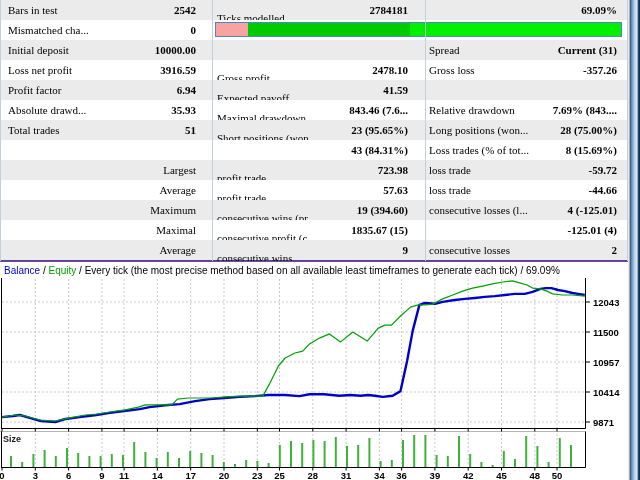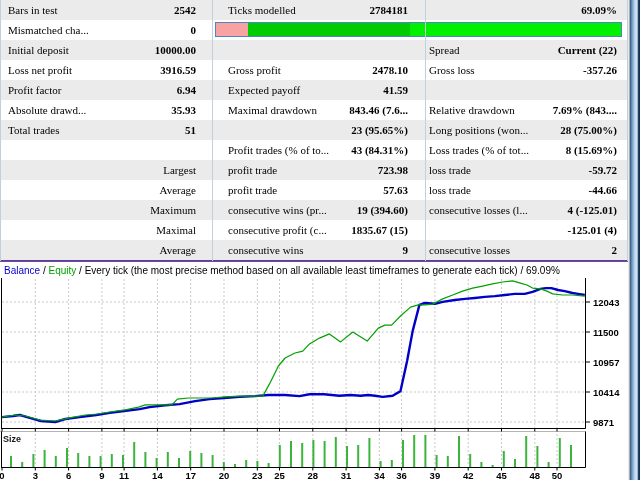--- a/index.html
+++ b/index.html
@@ -7,21 +7,21 @@
           font-family:"Liberation Sans","DejaVu Sans",sans-serif;background:#fff;}
   
   .rtable{position:absolute;left:0;top:0;width:628px;height:261px;background:#6d28d9;font-family:Liberation Serif, serif;}
   .row{position:relative;width:628px;height:20px;background:#fff;}
   .row.alt{background:#ebebeb;}
   .row span{position:absolute;top:0;line-height:20px;font-size:11px;color:#000;white-space:nowrap;}
   .lbl{font-weight:400;}
   .val{font-weight:700;}
   .c1l{left:8px;}
   .c1v{right:432px;text-align:center;}
-  .c2l{left:228px;}
+  .c2l{left:217px;margin-top:8px;}
   .c2v{right:220px;}
   .c3l{left:429px;}
   .c3v{right:11px;text-align:right;}
   .vsep{position:absolute;top:0;width:1px;height:261px;background:#c2cfdc;}
   .vsep.p1{left:212px;} .vsep.p2{left:425px;} .vsep.p3{left:627px;} .vsep.p0{left:0px;}
   
   .pbar{position:absolute;left:215px;top:2px;width:407px;height:15px;
         border:1px solid #4a86c8;display:flex;box-sizing:border-box;}
   .pbar .seg{height:100%;}
   
@@ -57,21 +57,21 @@
         <div class="pbar" style="border-color: rgb(74, 134, 200);">
           <div class="seg" style="width: 8%; background: rgb(249, 162, 162);"></div>
           <div class="seg" style="width: 40%; background: rgb(0, 202, 0);"></div>
           <div class="seg" style="width: 52%; background: rgb(0, 240, 0);"></div>
         </div>
       </div>
       <div class="row alt">
         <span class="lbl c1l">Initial deposit</span>
         <span class="val c1v">10000.00</span>
         <span class="lbl c3l">Spread</span>
-        <span class="val c3v">Current (22)</span>
+        <span class="val c3v">Current (31)</span>
       </div>
       <div class="row">
         <span class="lbl c1l">Loss net profit</span>
         <span class="val c1v">3916.59</span>
         <span class="lbl c2l">Gross profit</span>
         <span class="val c2v">2478.10</span>
         <span class="lbl c3l">Gross loss</span>
         <span class="val c3v">-357.26</span>
       </div>
       <div class="row alt">
@@ -84,26 +84,26 @@
         <span class="lbl c1l">Absolute drawd...</span>
         <span class="val c1v">35.93</span>
         <span class="lbl c2l">Maximal drawdown</span>
         <span class="val c2v">843.46 (7.6...</span>
         <span class="lbl c3l">Relative drawdown</span>
         <span class="val c3v">7.69% (843....</span>
       </div>
       <div class="row alt">
         <span class="lbl c1l">Total trades</span>
         <span class="val c1v">51</span>
+        <span class="lbl c2l">Short positions (won...</span>
         <span class="val c2v">23 (95.65%)</span>
         <span class="lbl c3l">Long positions (won...</span>
         <span class="val c3v">28 (75.00%)</span>
       </div>
       <div class="row">
-        <span class="lbl c2l">Profit trades (% of to...</span>
         <span class="val c2v">43 (84.31%)</span>
         <span class="lbl c3l">Loss trades (% of tot...</span>
         <span class="val c3v">8 (15.69%)</span>
       </div>
       <div class="row alt">
         <span class="lbl c1v">Largest</span>
         <span class="lbl c2l">profit trade</span>
         <span class="val c2v">723.98</span>
         <span class="lbl c3l">loss trade</span>
         <span class="val c3v">-59.72</span>

